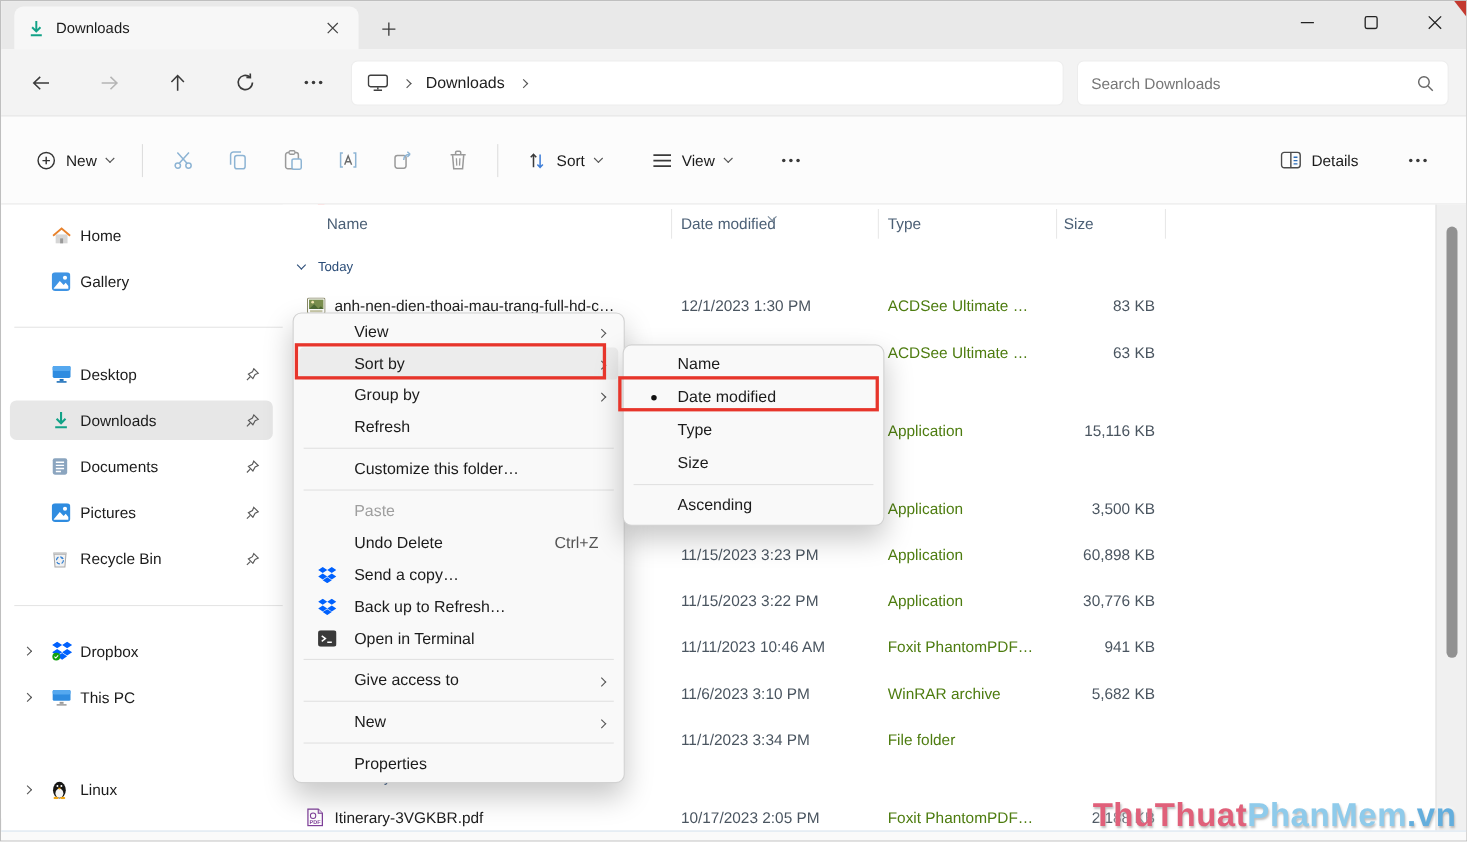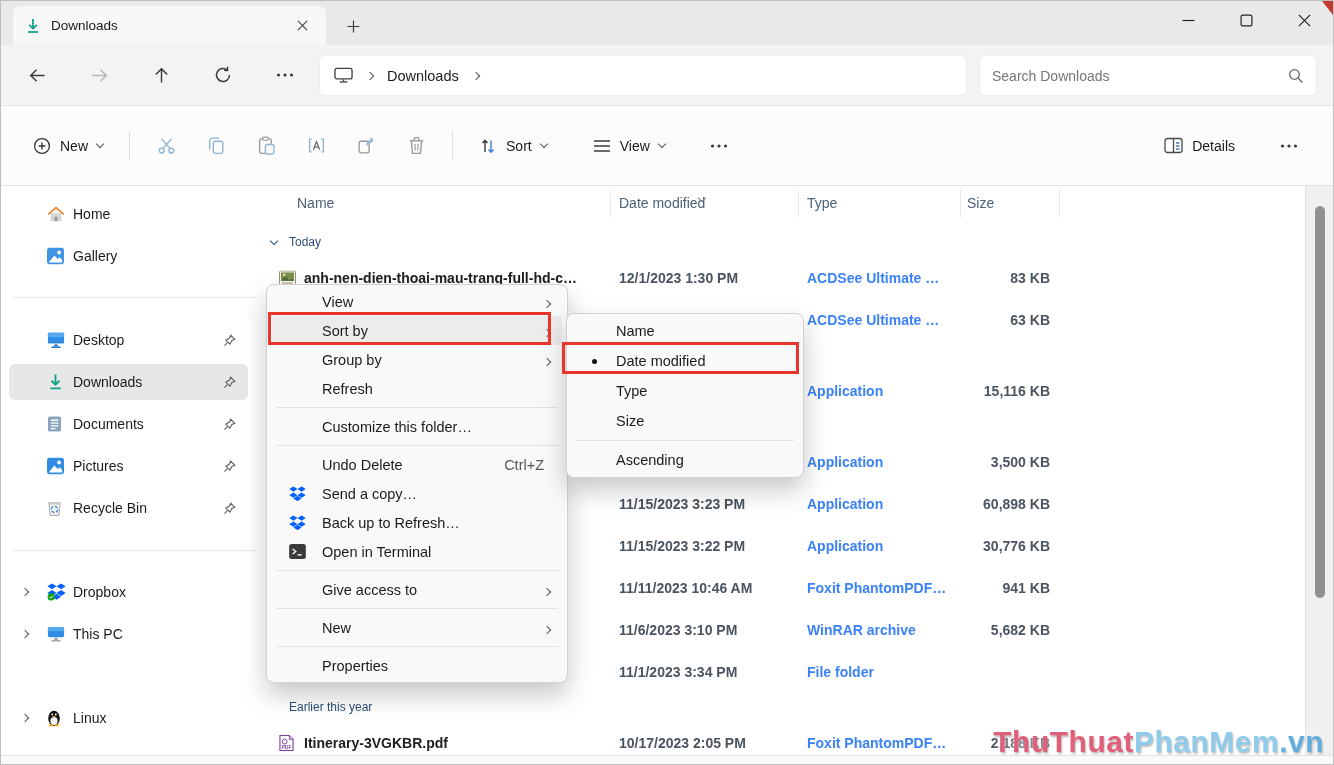--- a/index.html
+++ b/index.html
@@ -48,25 +48,25 @@
   .side-item .s-chev { position:absolute; left:13px; top:50%; transform:translateY(-50%); display:flex; }
   .side-item .s-pin { margin-left:auto; padding-right:12px; display:flex; }
   .side-div { position:absolute; left:12px; right:10px; height:1px; background:#e5e5e5; }
 
   .content { position:absolute; left:256px; top:185px; right:0; bottom:9px; background:#fff; }
   .col-head { position:absolute; top:0; height:34px; font-size:14px; color:#4c6076; display:flex; align-items:center; }
   .col-sep { position:absolute; top:4px; width:1px; height:27px; background:#e8e8e8; }
   .sort-caret { position:absolute; top:1px; }
   .group-row { position:absolute; height:26px; display:flex; align-items:center; font-size:12px; color:#2b4d78; }
   .file-row { position:absolute; left:0; right:30px; height:26px; font-size:14px; }
-  .file-row .cell { position:absolute; top:50%; transform:translateY(-50%); white-space:nowrap;font-weight:bold; }
+  .file-row .cell { position:absolute; top:50%; transform:translateY(-50%); white-space:nowrap; }
   .c-name { left:47px; color:#202020; }
   .c-icon { left:22px; top:50%; transform:translateY(-50%); position:absolute; display:flex; }
   .c-date { left:362px; color:#4a5560; }
-  .c-type { left:550px; color:#3b82f6; }
+  .c-type { left:550px; color:#4d7c0f; }
   .c-size { left:660px; width:133px; text-align:right; color:#4a5560; }
 
   .vscroll { position:absolute; right:0; top:0; bottom:0; width:28px; background:#f0f0f0; border-left:1px solid #e2e2e2; }
   .vthumb { position:absolute; left:9px; width:10px; top:20px; height:392px; background:#919191; border-radius:5px; }
 
   .bottom-strip { position:absolute; left:0; bottom:0; width:100%; height:9px; background:#fafafa; border-top:1px solid #d8e4f0; }
 
   
   .menu { position:absolute; background:#f9f9f9; border:1px solid #d2d2d2; border-radius:8px; box-shadow:0 12px 26px rgba(0,0,0,.22); padding:2px 5px; z-index:50; }
   .mi { height:29px; border-radius:4px; display:flex; align-items:center; padding-right:12px; font-size:14.5px; color:#1b1b1b; }
@@ -564,20 +564,24 @@
     <div class="mi">
       <span class="mic"></span>
       <span class="mil">Refresh</span>
     </div>
     <hr>
     <div class="mi">
       <span class="mic"></span>
       <span class="mil">Customize this folder…</span>
     </div>
     <hr>
+    <div class="mi dis">
+      <span class="mic"></span>
+      <span class="mil">Paste</span>
+    </div>
     <div class="mi">
       <span class="mic"></span>
       <span class="mil">Undo Delete</span>
       <span class="sc">Ctrl+Z</span>
     </div>
     <div class="mi">
       <span class="mic">
         <svg width="17" height="15" viewBox="0 0 24 21">
             <path fill="#0061fe" d="M6.2 0.5 L12 4.3 L6.2 8.1 L0.4 4.3 Z M17.8 0.5 L23.6 4.3 L17.8 8.1 L12 4.3 Z M6.2 9 L12 12.8 L6.2 16.6 L0.4 12.8 Z M17.8 9 L23.6 12.8 L17.8 16.6 L12 12.8 Z M12 13.7 L17.8 17.5 L12 21.3 L6.2 17.5 Z"></path>
           </svg>

